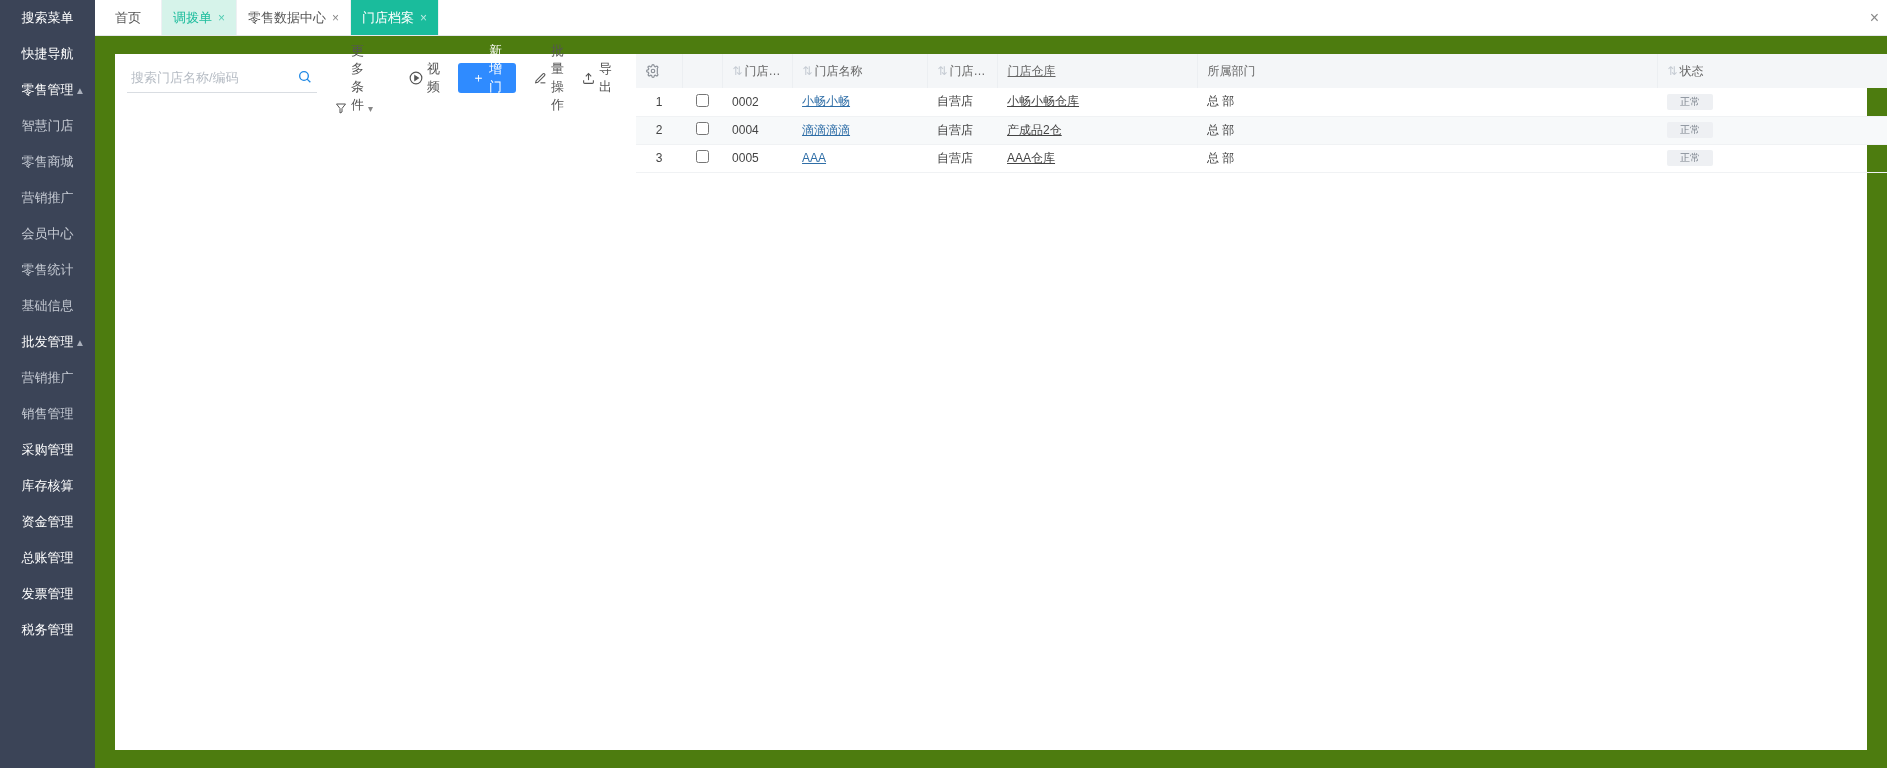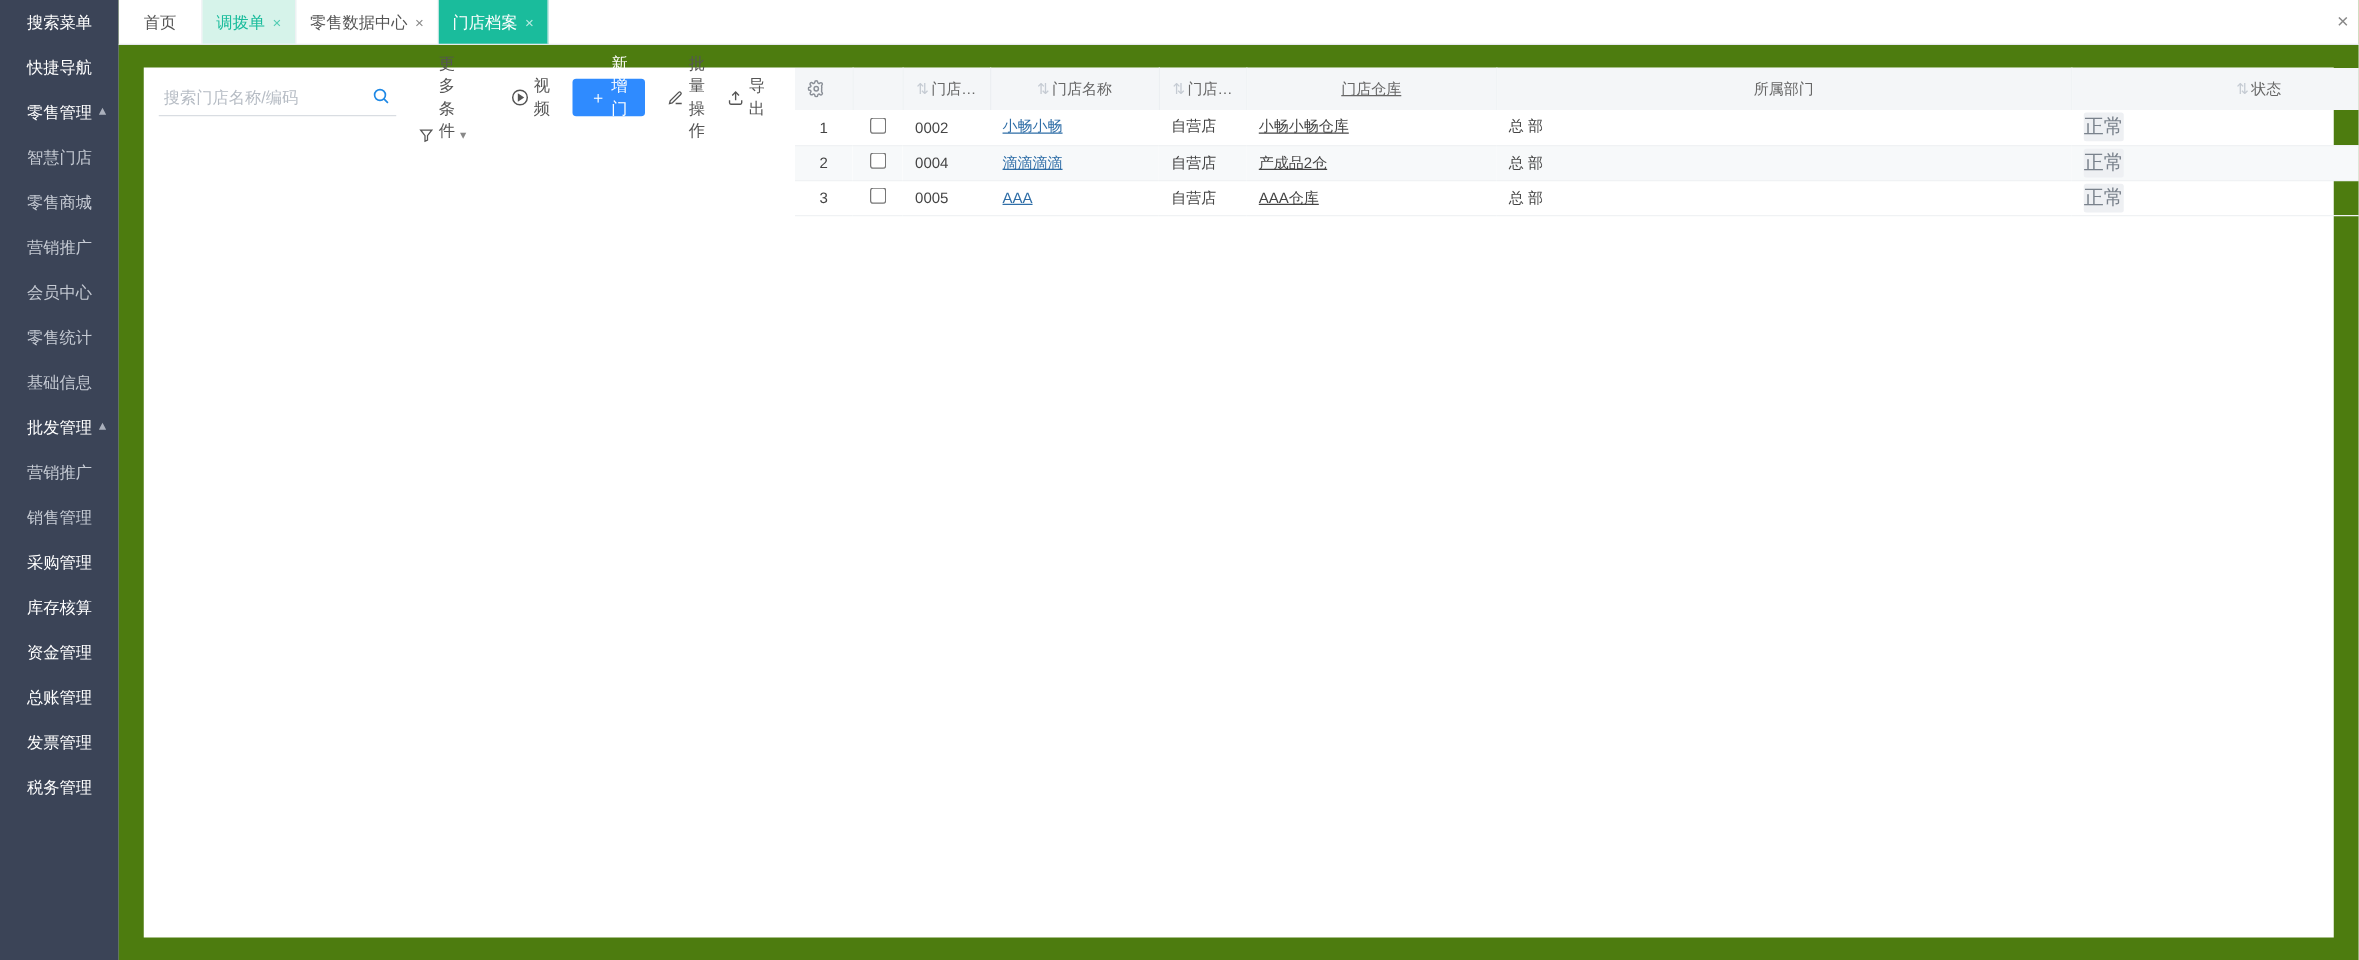--- a/index.html
+++ b/index.html
@@ -1,21 +1,21 @@
 <!DOCTYPE html>
 <html><head>
 <meta charset="utf-8">
 <style>
   * { box-sizing: border-box; margin: 0; padding: 0; }
   html, body { height: 100%; font-family: "Microsoft YaHei", Arial, sans-serif; font-size: 13px; color: #333; }
   body { display: flex; background: #f5f6f7; overflow: hidden; }
 
   
   .sidebar { width: 95px; background: #3b4457; color: #d6d9df; flex-shrink: 0; display: flex; flex-direction: column; overflow-y: auto; }
-  .sidebar-item { height: 36px; display: flex; align-items: center; justify-content: center; cursor: pointer; font-size: 13px; position: relative; font-family: Liberation Mono, monospace; }
+  .sidebar-item { height: 36px; display: flex; align-items: center; justify-content: center; cursor: pointer; font-size: 13px; position: relative; }
   .sidebar-item.group { color: #fff; }
   .sidebar-item.child { color: #c5cad3; }
   .sidebar-item .caret { position: absolute; right: 10px; font-size: 10px; color: #aab0bc; }
 
   
   .main { flex: 1; display: flex; flex-direction: column; background: #4d7c0f; min-width: 0; }
 
   
   .tabbar { height: 36px; background: #fff; display: flex; align-items: stretch; border-bottom: 1px solid #e5e8ec; position: relative; }
   .tab { display: flex; align-items: center; padding: 0 11px; font-size: 13px; color: #555; cursor: pointer; border-right: 1px solid #eef0f3; gap: 6px; }
@@ -35,36 +35,36 @@
   .search-input::placeholder { color: #b6bcc4; }
   .search-icon { position: absolute; right: 4px; top: 6px; color: #1e88e5; cursor: pointer; }
   .more-filter { display: flex; align-items: flex-end; gap: 4px; color: #555; cursor: pointer; font-size: 13px; }
   .spacer { flex: 1; }
   .tool-link { display: flex; align-items: center; gap: 4px; color: #555; cursor: pointer; font-size: 13px; }
   .btn-primary { background: #2f8bff; color: #fff; height: 30px; padding: 0 14px; border-radius: 3px; display: flex; align-items: center; gap: 4px; cursor: pointer; font-size: 13px; }
 
   
   .table-wrap { padding: 0 12px; }
   table { width: 100%; border-collapse: collapse; table-layout: fixed; }
-  thead th { background: #f4f6f8; height: 34px; font-weight: normal; color: #666; font-size: 12px; text-align: center; padding: 0 10px; border-right: 1px solid #eceff2; white-space: nowrap; overflow: hidden; text-overflow: ellipsis; }
+  thead th { background: #f4f6f8; height: 34px; font-weight: normal; color: #666; font-size: 12px; text-align: left; padding: 0 10px; border-right: 1px solid #eceff2; white-space: nowrap; overflow: hidden; text-overflow: ellipsis; }
   thead th:last-child { border-right: none; }
   tbody td { height: 28px; padding: 0 10px; font-size: 12px; color: #444; border-bottom: 1px solid #f0f2f4; white-space: nowrap; overflow: hidden; text-overflow: ellipsis; }
   tbody tr:nth-child(even) { background: #f7f9fa; }
   .col-idx  { width: 46px; text-align: center; }
   .col-chk  { width: 40px; text-align: center; }
   .col-code { width: 70px; }
   .col-name { width: 135px; }
   .col-type { width: 70px; }
   .col-wh   { width: 200px; text-decoration: underline; }
   .col-dept { width: 460px; }
   .col-status { width: 300px; }
   .col-ops  { width: 80px; text-align: center; }
   .sort-icon { color: #c5cbd3; margin-right: 2px; display: inline-block; vertical-align: middle; }
   .link { color: #2f6ea7; text-decoration: underline; cursor: pointer; }
-  .badge { display: inline-block; background: #eef0f3; color: #7a828c; padding: 1px 0; border-radius: 2px; font-size: 16px; }
+  .badge { display: inline-block; background: #eef0f3; color: #7a828c; padding: 1px 13px; border-radius: 2px; font-size: 10px; }
   .row-action { color: #8a8f97; cursor: pointer; display: inline-block; }
   .gear { color: #8a8f97; }
   input[type=checkbox] { width: 13px; height: 13px; }
 
   svg { display: block; }
 </style>
 </head>
 <body>
 
 <div class="sidebar">

